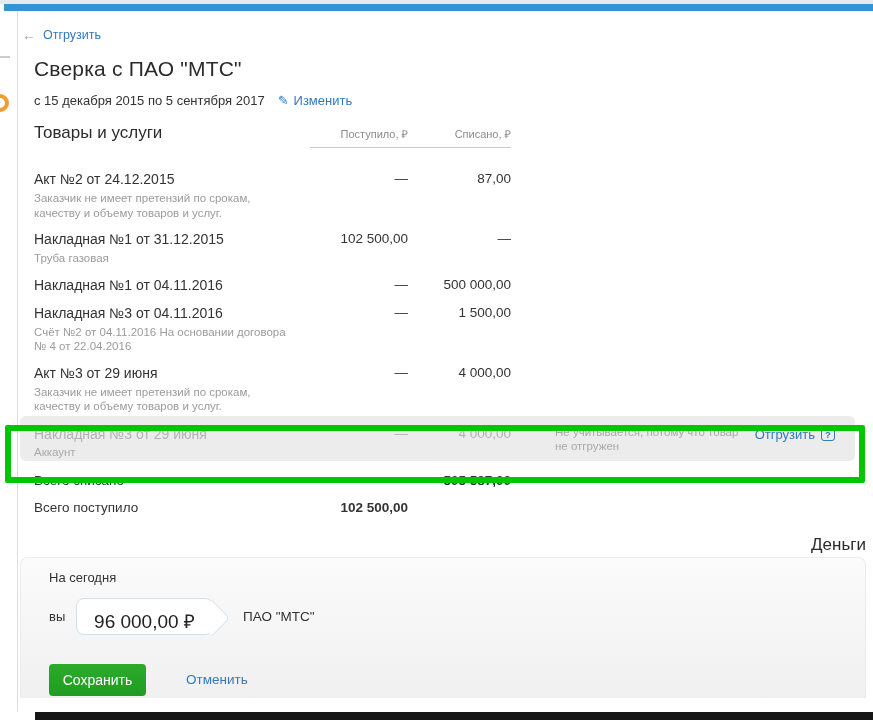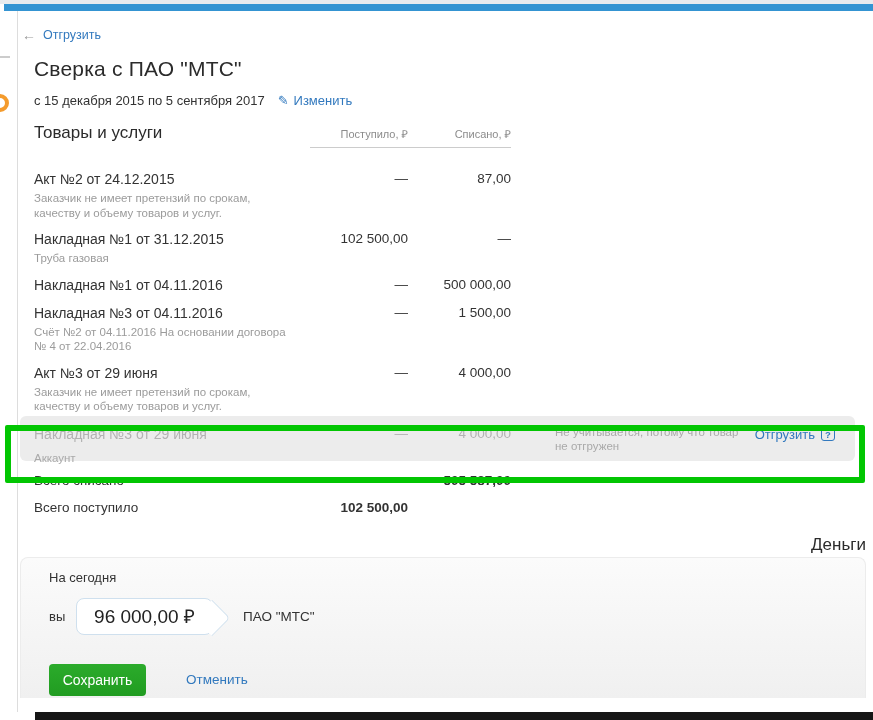--- a/index.html
+++ b/index.html
@@ -44,40 +44,40 @@
   .row-title { font-size:14px; line-height:18px; color:#333; }
   .row-sub { font-size:11.5px; line-height:14.5px; color:#9b9b9b; margin-top:3px; max-width:252px; }
   .cell { font-size:13.5px; line-height:18px; text-align:right; color:#333; white-space:nowrap; }
   .cell.recv { width:94px; }
   .cell.woff { width:103px; }
   
   .muted-row { margin-left:-14px; margin-top:2px; width:835px; height:45px; background:#ececec;
                border-radius:6px; display:flex; align-items:flex-start; padding:9px 20px 0 14px; }
   .muted-row .row-label { flex:none; width:280px; padding-right:0; }
   .muted-row .row-title, .muted-row .cell { color:#b2b2b2; }
-  .muted-row .row-sub { color:#a9a9a9; margin-top:8px; }
+  .muted-row .row-sub { color:#a9a9a9; margin-top:2px; }
   .muted-note { font-size:11.5px; line-height:14px; color:#a9a9a9; margin-left:44px; width:192px; }
   .ship { margin-left:auto; display:inline-flex; align-items:center; gap:6px; font-size:13px; margin-top:2px; }
   .help-ic { width:14px; height:14px; border:1.4px solid #3279be; border-radius:3px; color:#3279be;
              font-size:9.5px; font-weight:bold; display:inline-flex; align-items:center; justify-content:center; }
   
   .totals { margin-top:11px; width:477px; }
   .total-row { display:flex; margin-bottom:9px; }
   .total-label { flex:1; font-size:13.5px; line-height:18px; color:#333; }
   .total-val { font-weight:700; }
   
   .money-h { margin-top:18px;text-align:right; }
   .card { margin-top:2px; margin-left:-14px; width:846px; height:141px; border:1px solid #ececec;
           border-bottom:none; border-radius:8px 8px 0 0; background:linear-gradient(#fbfbfb,#f0f0f0);
           padding:12px 14px 0 28px; }
   .card-label { font-size:13px; color:#333; }
   .money-row { display:flex; align-items:center; margin-top:12px; height:39px; }
   .payer { font-size:13px; color:#333; width:20px; margin-right:7px; }
   .amount-box { position:relative; width:137px; height:37px; background:#fff; border:1px solid #cfe0ee;
-                border-radius:8px; display:flex; align-items:center; justify-content:center; }
+                border-radius:8px; display:flex; align-items:flex-end; justify-content:center; }
   .amount-tip { position:absolute; right:-13px; top:6px; width:26px; height:26px; background:#fff;
                 border-top:1px solid #cfe0ee; border-right:1px solid #cfe0ee; transform:rotate(45deg);
                 border-radius:0 5px 0 0; }
   .amount-text { position:relative; z-index:1; font-size:19px; color:#222; }
   .payee { font-size:13.5px; color:#333; margin-left:30px; }
   .actions { display:flex; align-items:center; margin-top:28px; }
   .btn-save { width:97px; height:32px; border:none; border-radius:4px; color:#fff; font-size:14px;
               font-family:"Liberation Sans",sans-serif; background:linear-gradient(#2bab2b,#219c21); cursor:pointer; }
   .btn-cancel { margin-left:40px; font-size:13.5px; }
 </style>

